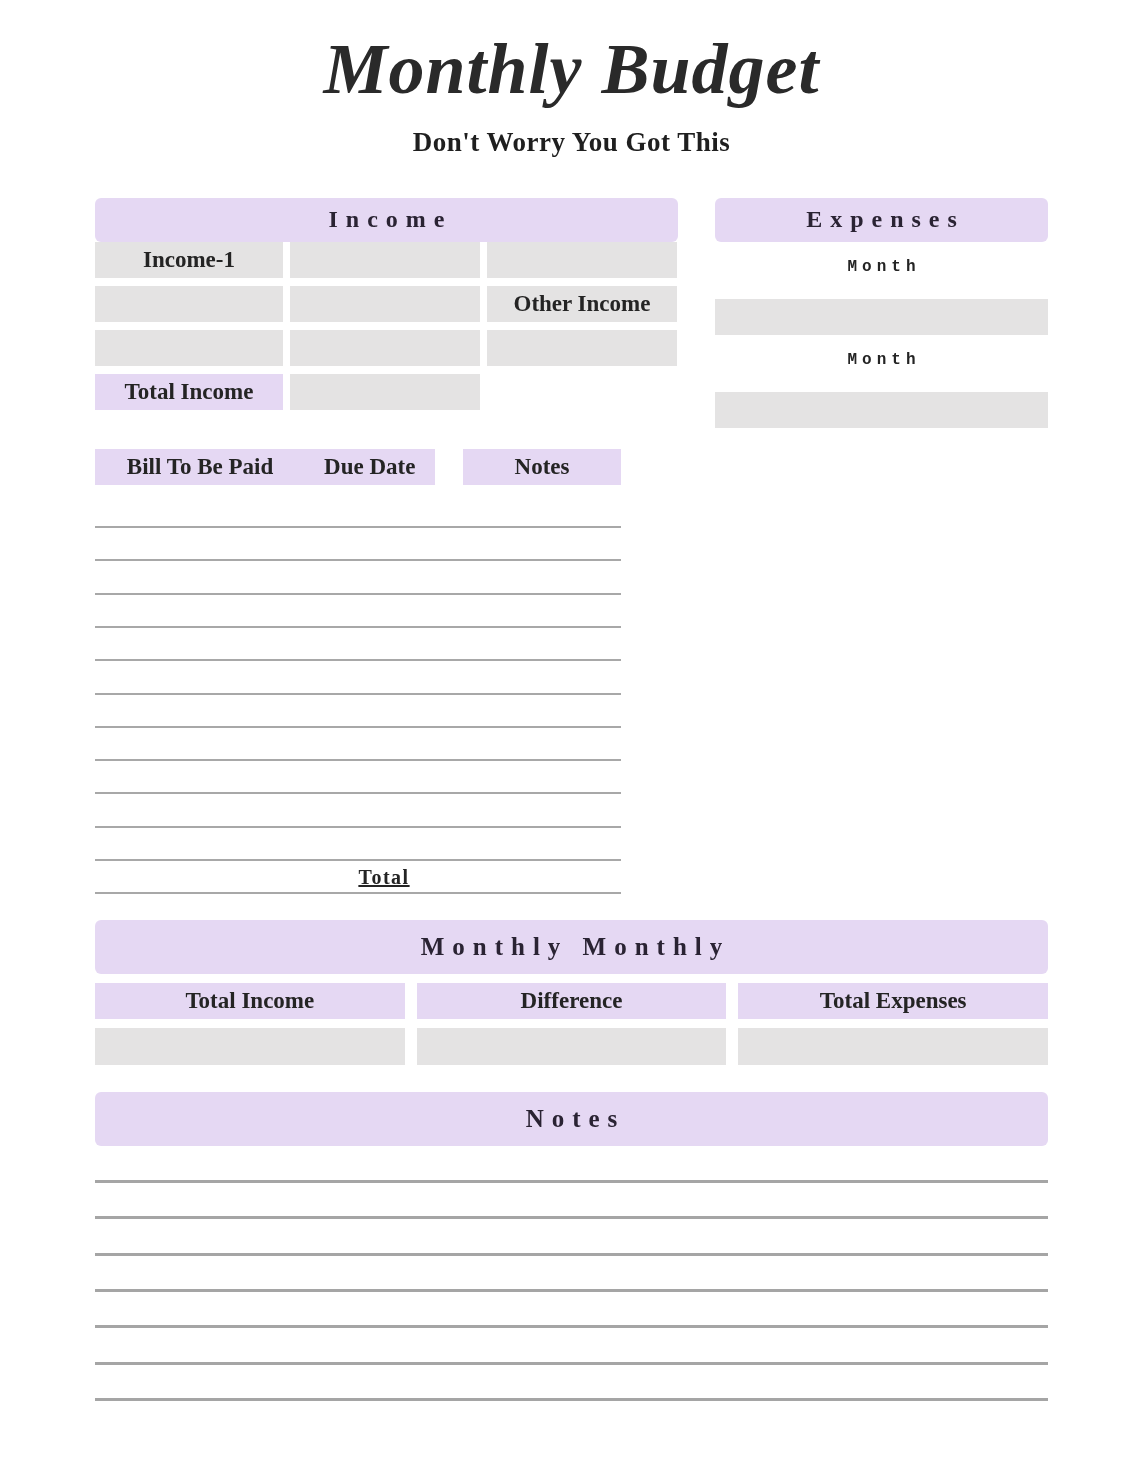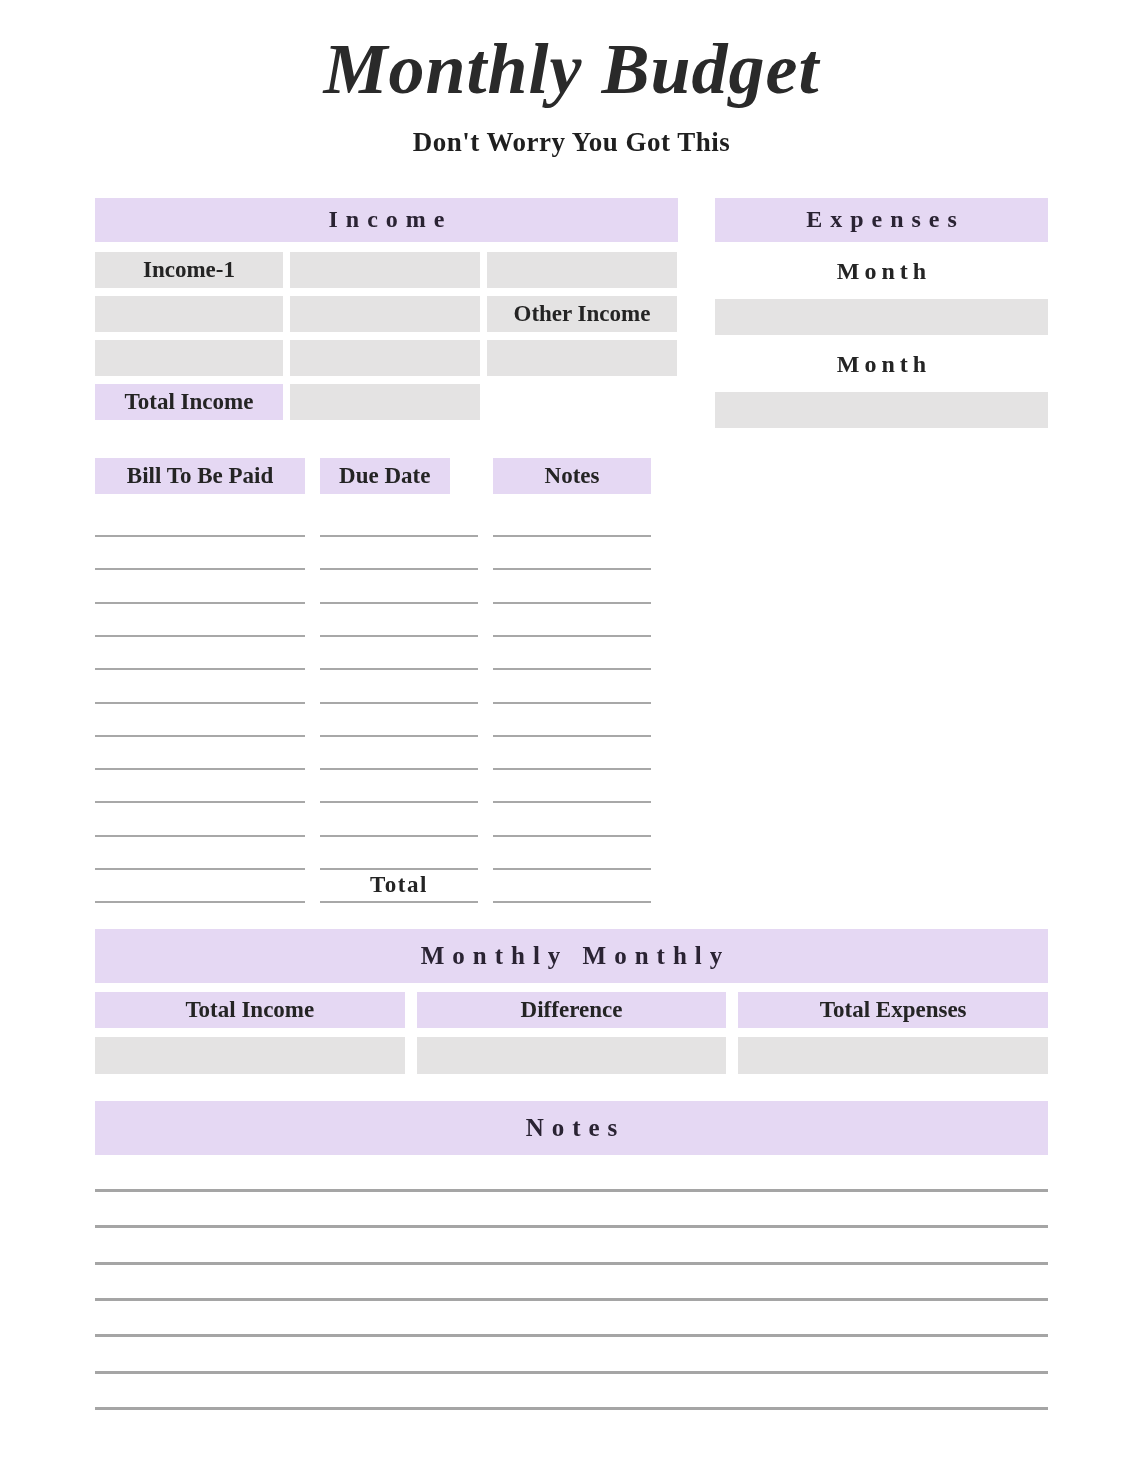--- a/index.html
+++ b/index.html
@@ -19,49 +19,50 @@
   .subtitle {
     margin-top:16px; text-align:center;
     font-size:27px; font-weight:700; letter-spacing:0.5px; color:#1f1f1f;
   }
 
   .banner {
     background:#e5d8f3; height:44px;
     display:flex; align-items:center; justify-content:center;
     font-size:24px; font-weight:600; letter-spacing:8px; text-indent:8px;
     color:#2a2333;
+    border-radius:6px;
   }
   .banner.tall { height:54px; font-size:25px; }
 
   .top-grid { display:grid; grid-template-columns:583px 333px; column-gap:37px; margin-top:40px; }
 
-  .income-grid { display:grid; grid-template-columns:188px 190px 190px; column-gap:7px; row-gap:8px; margin-top:10px; }
+  .income-grid { display:grid; grid-template-columns:188px 190px 190px; column-gap:7px; row-gap:8px; margin-top:0; }
   .cell {
     height:36px; display:flex; align-items:center; justify-content:center;
     font-size:23px; font-weight:600;
   }
   .cell.gray { background:#e4e3e3; }
   .cell.lav  { background:#e5d8f3; }
 
-  .exp-label { margin-top:16px; height:28px; text-align:center; font-size:24px; font-weight:600; letter-spacing:5px; text-indent:5px; }
+  .exp-label { margin-top:16px; height:28px; text-align:center; font-size:16px; font-weight:600; letter-spacing:5px; text-indent:5px;font-family:Liberation Mono, monospace; }
   .exp-cell { margin-top:13px; height:36px; background:#e4e3e3; }
   .exp-label + .exp-cell { margin-top:13px; }
 
-  .bills { display:grid; grid-template-columns:210px 158px 158px 157px 210px; column-gap:15px; margin-top:30px; }
+  .bills { display:grid; grid-template-columns:210px 158px 158px 157px 210px; margin-top:21px; }
   .bill-col .hdr {
     height:36px; background:#e5d8f3;
     display:flex; align-items:center; justify-content:center;
     font-size:23px; font-weight:700;
   }
   .bill-col.due .hdr { width:82%; }
   .lines { margin-top:10px; }
   .lslot { height:33.3px; box-sizing:border-box; border-bottom:2px solid #a8a8a8; }
   .total-slot {
     display:flex; align-items:flex-end; justify-content:center;
-    padding-bottom:3px; font-size:23px; font-weight:600; letter-spacing:1.5px;
+    padding-bottom:3px; font-size:20px; font-weight:600; letter-spacing:1.5px;text-decoration:underline;
   }
 
   .summary-banner { margin-top:26px; }
   .summary-grid { display:grid; grid-template-columns:1fr 1fr 1fr; column-gap:12px; row-gap:9px; margin-top:9px; }
   .sum-hdr {
     height:36px; background:#e5d8f3;
     display:flex; align-items:center; justify-content:center;
     font-size:23px; font-weight:700;
   }
   .sum-val { height:37px; background:#e4e3e3; }

